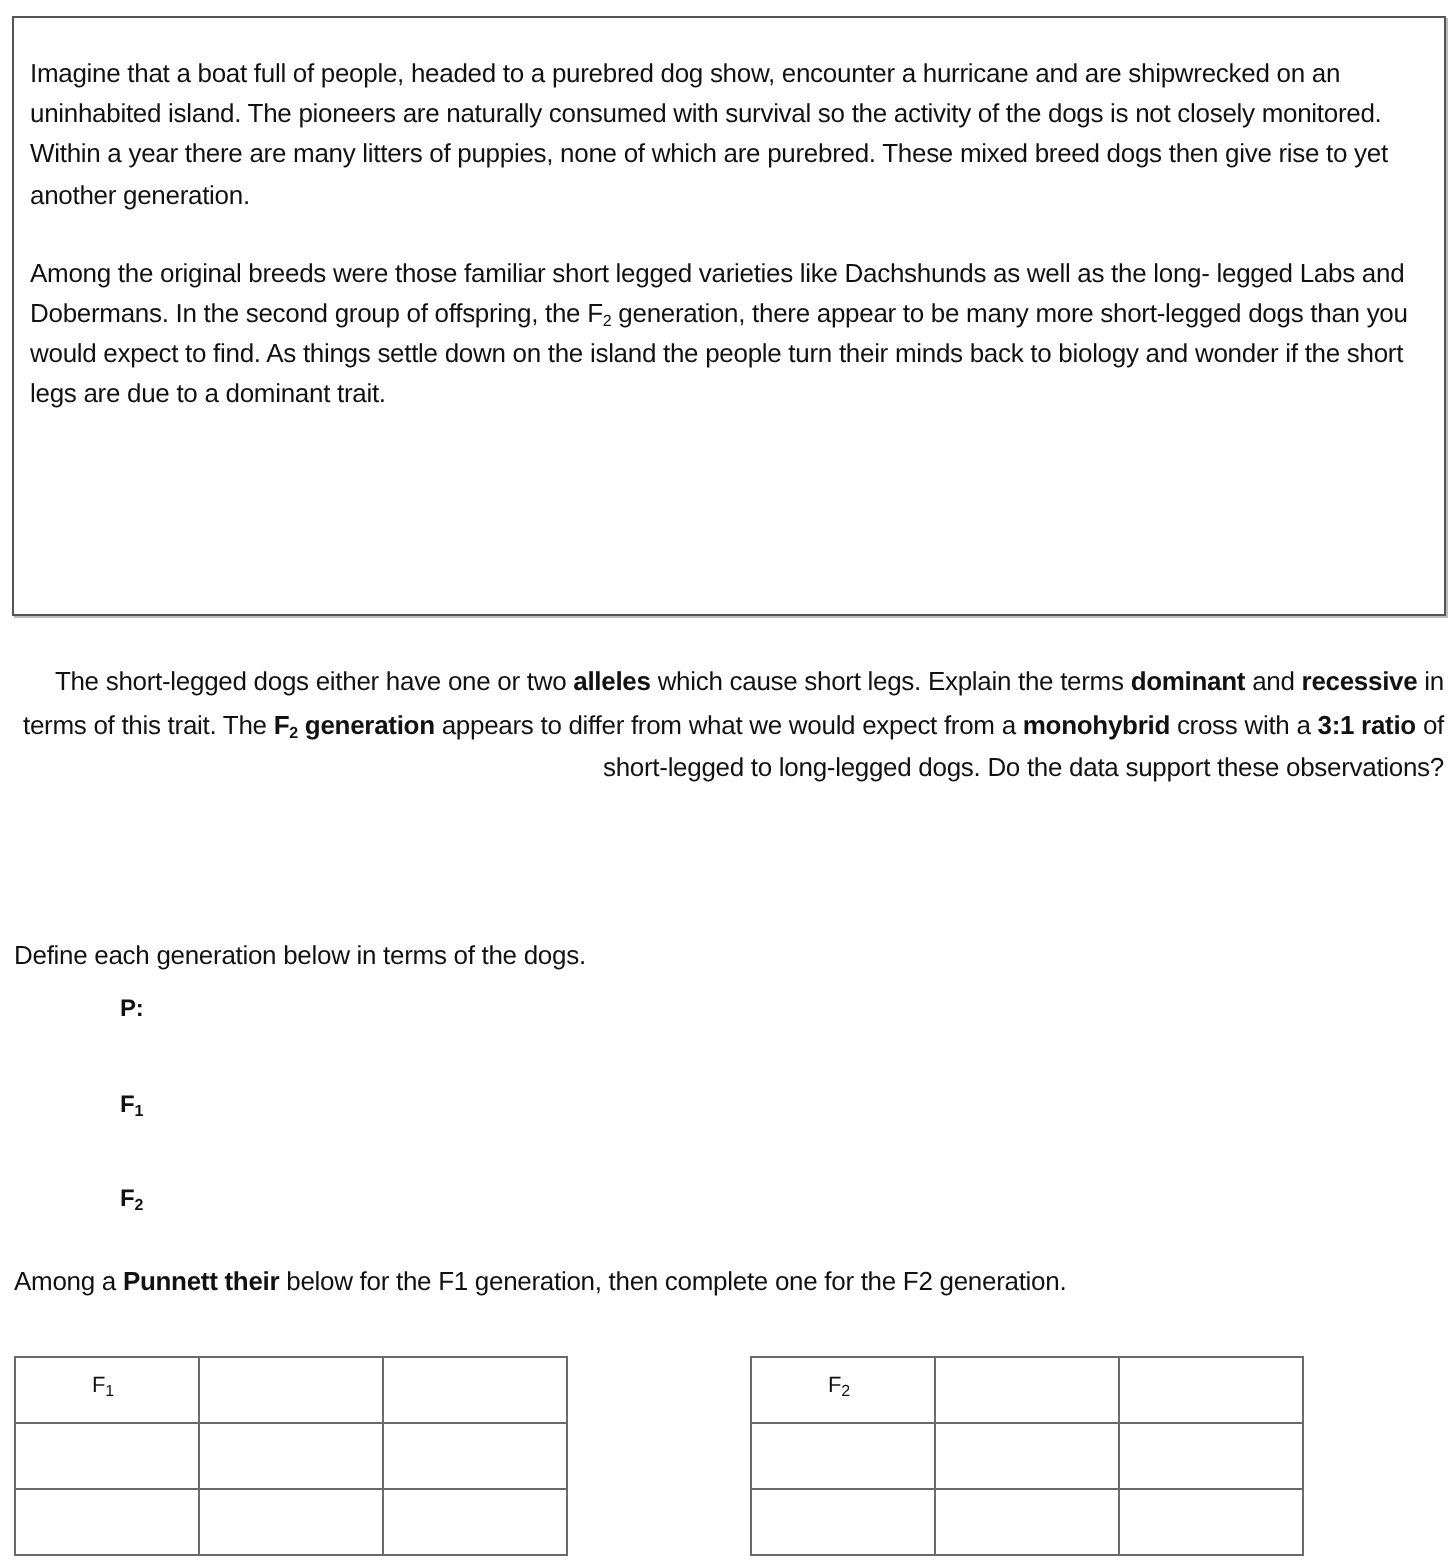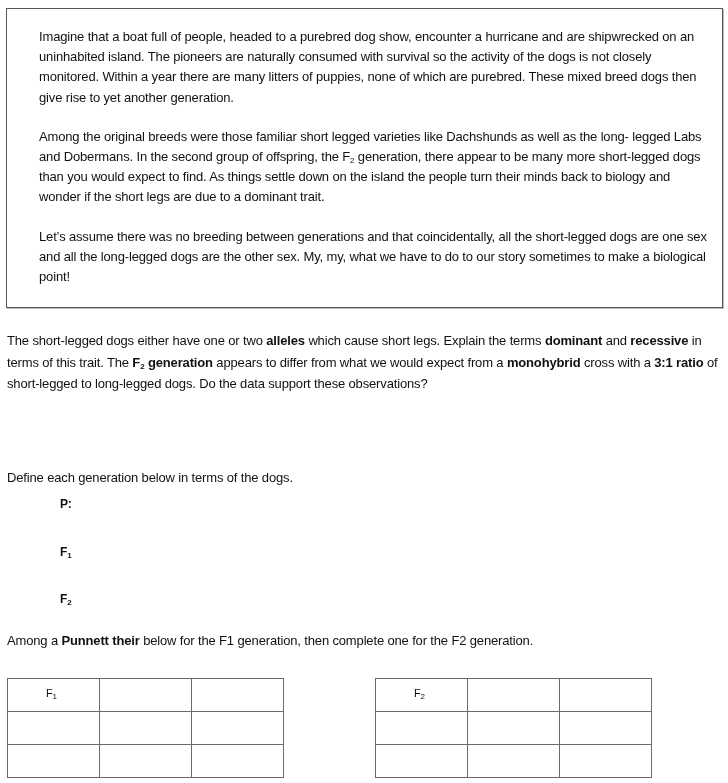--- a/index.html
+++ b/index.html
@@ -15,27 +15,27 @@
       position: absolute;
       left: 6px; top: 8px;
       width: 717px; height: 300px;
       border: 1.5px solid #555555;
       box-shadow: 1px 1px 0 #bbbbbb;
       padding: 18px 8px 0 8px;
     }
     .story-box p {
       line-height: 20.2px;
       margin-bottom: 19px;
-      margin-left: 24px;
     }
     .question {
       position: absolute;
       left: 7px; top: 330px;
       width: 715px;
       line-height: 21.5px;
+      text-align: right;
     }
     b { font-weight: bold; }
     sub { font-size: 8px; vertical-align: -2px; line-height: 0; }
     .define {
       position: absolute;
       left: 7px; top: 450px; margin-top: 20px;
     }
     .gen-label {
       position: absolute;
       left: 60px;
@@ -61,21 +61,20 @@
       font-size: 11px;
     }
     table.punnett td.label { text-align: left; padding-left: 38px; }
   </style>
 </head>
 <body>
 
 <div class="story-box">
   <p>Imagine that a boat full of people, headed to a purebred dog show, encounter a hurricane and are shipwrecked on an uninhabited island.  The pioneers are naturally consumed with survival so the activity of the dogs is not closely monitored. Within a year there are many litters of puppies, none of which are purebred. These mixed breed dogs then give rise to yet another generation.</p>
   <p><span>Among the original breeds were those familiar short legged varieties like Dachshunds as well as the long- legged Labs and Dobermans. In the second group of offspring, the F</span><sub>2</sub><span> generation, there appear to be many more short-legged dogs than you would expect to find. As things settle down on the island the people turn their minds back to biology and wonder if the short legs are due to a dominant trait.</span></p>
-  <p>Let’s assume there was no breeding between generations and that coincidentally, all the short-legged dogs are one sex and all the long-legged dogs are the other sex.  My, my, what we have to do to our story sometimes to make a biological point!</p>
 </div>
 
 <div class="question"><span>The short-legged dogs either have one or two </span><b>alleles</b><span> which cause short legs. Explain the terms </span><b>dominant</b><span> and </span><b>recessive</b><span> in terms of this trait. The </span><b><span>F</span><sub>2</sub><span> generation</span></b><span> appears to differ from what we would expect from a </span><b>monohybrid</b><span> cross with a </span><b>3:1 ratio</b><span> of short-legged to long-legged dogs.  Do the data support these observations?</span></div>
 
 <div class="define">Define each generation below in terms of the dogs.</div>
 
 <div class="gen-label" style="top:497px"><span>P:</span></div>
 <div class="gen-label" style="top:545px"><span>F</span><sub>1</sub></div>
 <div class="gen-label" style="top:592px"><span>F</span><sub>2</sub></div>
 

